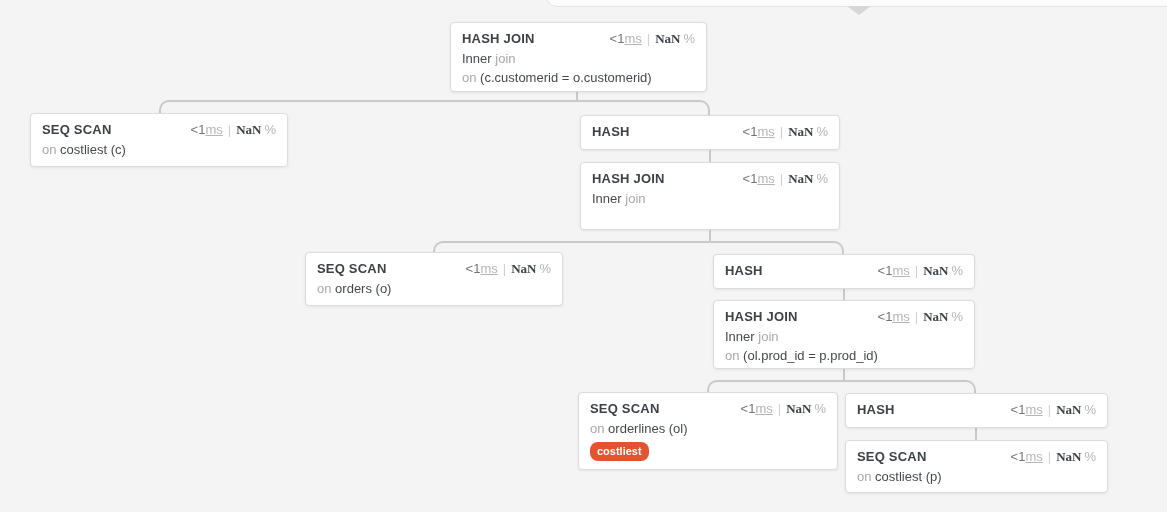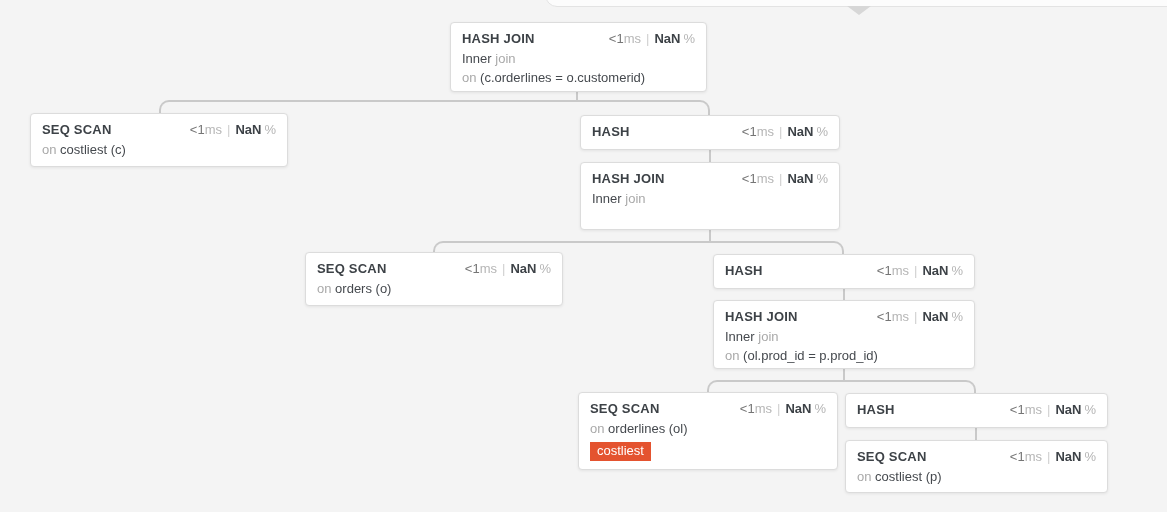--- a/index.html
+++ b/index.html
@@ -67,37 +67,37 @@
     margin-bottom:2px;
     white-space:nowrap;
   }
   .node-title{
     font-weight:bold;
     color:var(--title);
     letter-spacing:.2px;
   }
   .metrics{color:var(--unit); white-space:nowrap;}
   .dur-val{color:var(--dur);}
-  .dur-unit{color:var(--unit);}
+  .dur-unit{color:var(--unit);text-decoration:underline;}
   .pipe{color:var(--pipe); padding:0 5px;}
-  .pct-val{color:var(--title); font-weight:bold;}
+  .pct-val{color:var(--title); font-weight:bold;font-family:Liberation Serif, serif;}
   .pct-unit{color:var(--unit); padding-left:3px;}
   .node-body{line-height:19px; white-space:nowrap;}
   .t-dark{color:var(--dark);}
   .t-muted{color:var(--muted);}
   .badge{
     display:inline-block;
     margin-top:4px;
     background:var(--badge);
     color:#ffffff;
-    font-size:13px;
-    font-weight:normal;
+    font-size:11px;
+    font-weight:bold;
     line-height:14px;
     padding:2px 7px 3px 7px;
-    border-radius:0;
+    border-radius:8px;
   }
   
   .vline{position:absolute; width:2px; background:var(--line);}
   .elbow-left{
     position:absolute;
     border-top:2px solid var(--line);
     border-left:2px solid var(--line);
     border-top-left-radius:10px;
     box-sizing:border-box;
   }
@@ -135,21 +135,21 @@
 
   <div class="vline" style="left:975px;top:428px;height:12px;"></div>
 
   <div class="node" style="left:450px;top:22px;width:257px;height:70px;">
     <div class="node-header">
       <span class="node-title">HASH JOIN</span>
       <span class="metrics"><span class="dur-val">&lt;1</span><span class="dur-unit">ms</span><span class="pipe">|</span><span class="pct-val">NaN</span><span class="pct-unit">%</span></span>
     </div>
     <div class="node-body">
       <div><span class="t-dark">Inner</span> <span class="t-muted">join</span></div>
-      <div><span class="t-muted">on</span> <span class="t-dark">(c.orderlines = o.customerid)</span></div>
+      <div><span class="t-muted">on</span> <span class="t-dark">(c.customerid = o.customerid)</span></div>
     </div>
   </div>
 
   <div class="node" style="left:30px;top:113px;width:258px;height:54px;">
     <div class="node-header">
       <span class="node-title">SEQ SCAN</span>
       <span class="metrics"><span class="dur-val">&lt;1</span><span class="dur-unit">ms</span><span class="pipe">|</span><span class="pct-val">NaN</span><span class="pct-unit">%</span></span>
     </div>
     <div class="node-body">
       <div><span class="t-muted">on</span> <span class="t-dark">costliest (c)</span></div>

